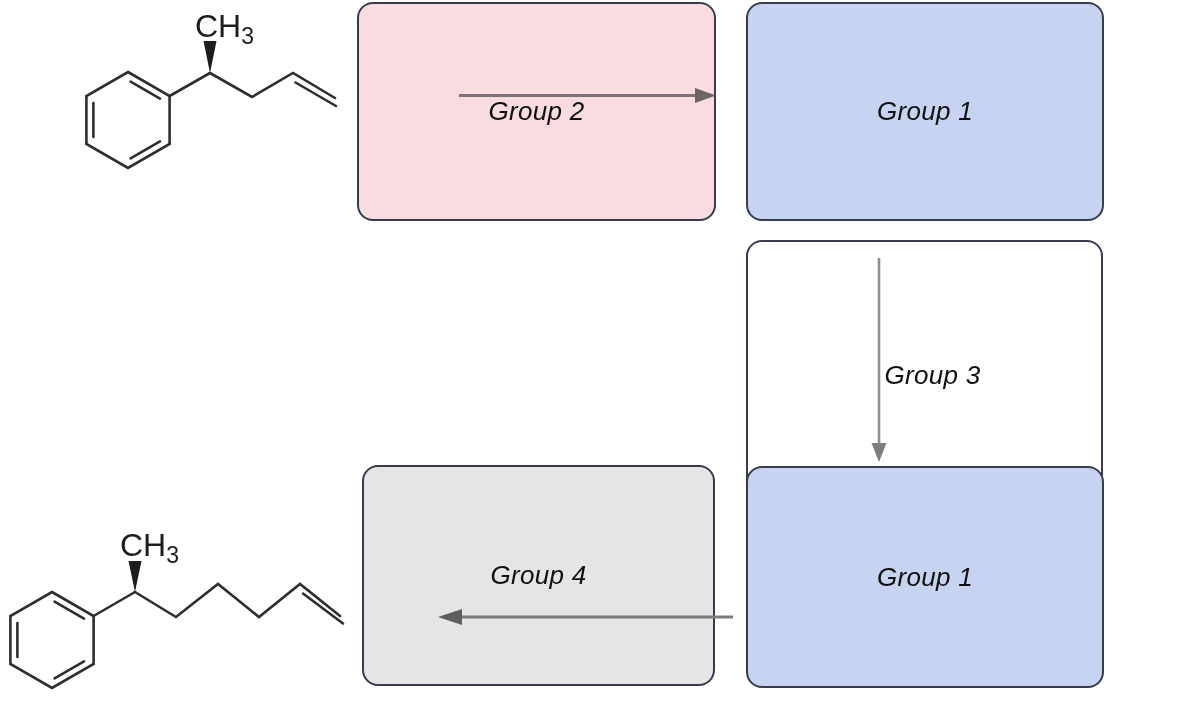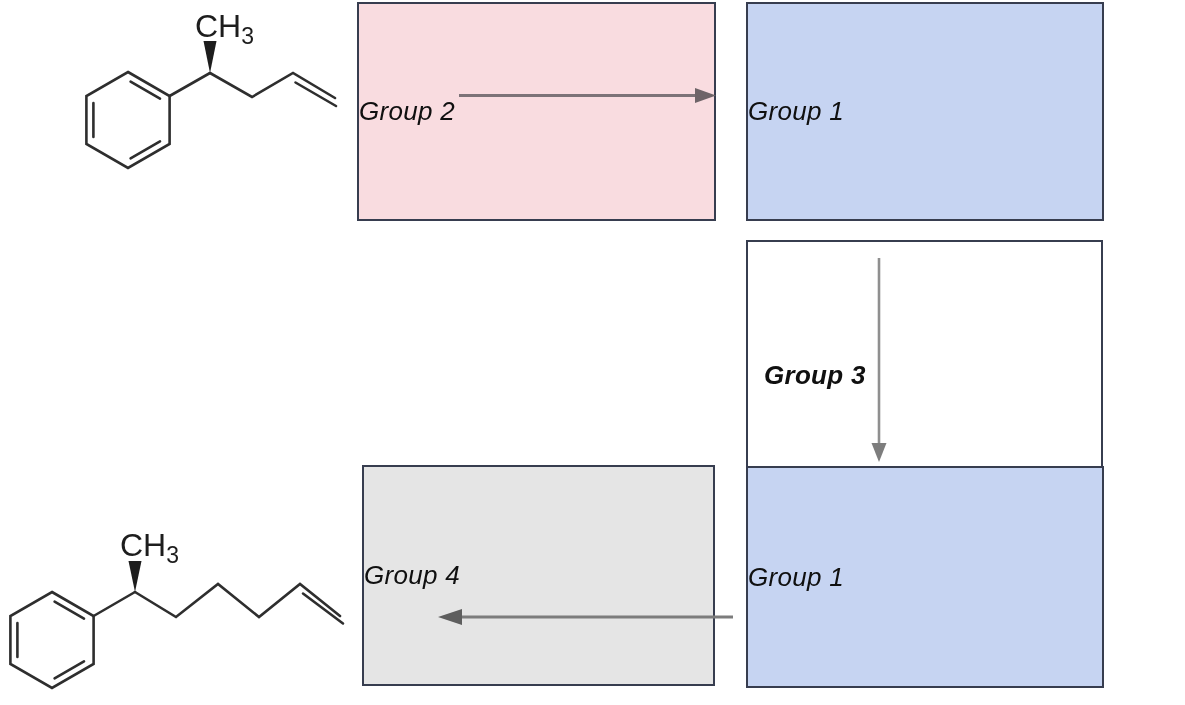--- a/index.html
+++ b/index.html
@@ -8,35 +8,35 @@
   .canvas {
     position: relative;
     width: 1185px;
     height: 705px;
     background: #ffffff;
     overflow: hidden;
   }
   .box {
     position: absolute;
     border: 2px solid #373d4f;
-    border-radius: 0;
+    border-radius: 16px;
     display: flex;
     align-items: center;
-    justify-content: flex-start;
+    justify-content: center;
   }
   .box-label {
     font-style: italic;
     font-size: 26px;
     color: #101010;
     letter-spacing: 0.3px;
     white-space: nowrap;
   }
   #box-group2      { left: 357px; top: 2px;   width: 359px; height: 219px; }
   #box-group1-top  { left: 746px; top: 2px;   width: 358px; height: 219px; }
-  #box-group3      { left: 746px; top: 240px; width: 357px; height: 270px; font-weight: bold; }
+  #box-group3      { left: 746px; top: 240px; width: 357px; height: 270px; }
   #box-group1-bot  { left: 746px; top: 466px; width: 358px; height: 222px; }
   #box-group4      { left: 362px; top: 465px; width: 353px; height: 221px; }
   #box-group3 .box-label { margin-left: 16px; }
   .overlay {
     position: absolute;
     left: 0; top: 0;
     width: 1185px; height: 705px;
     pointer-events: none;
   }
 </style>

